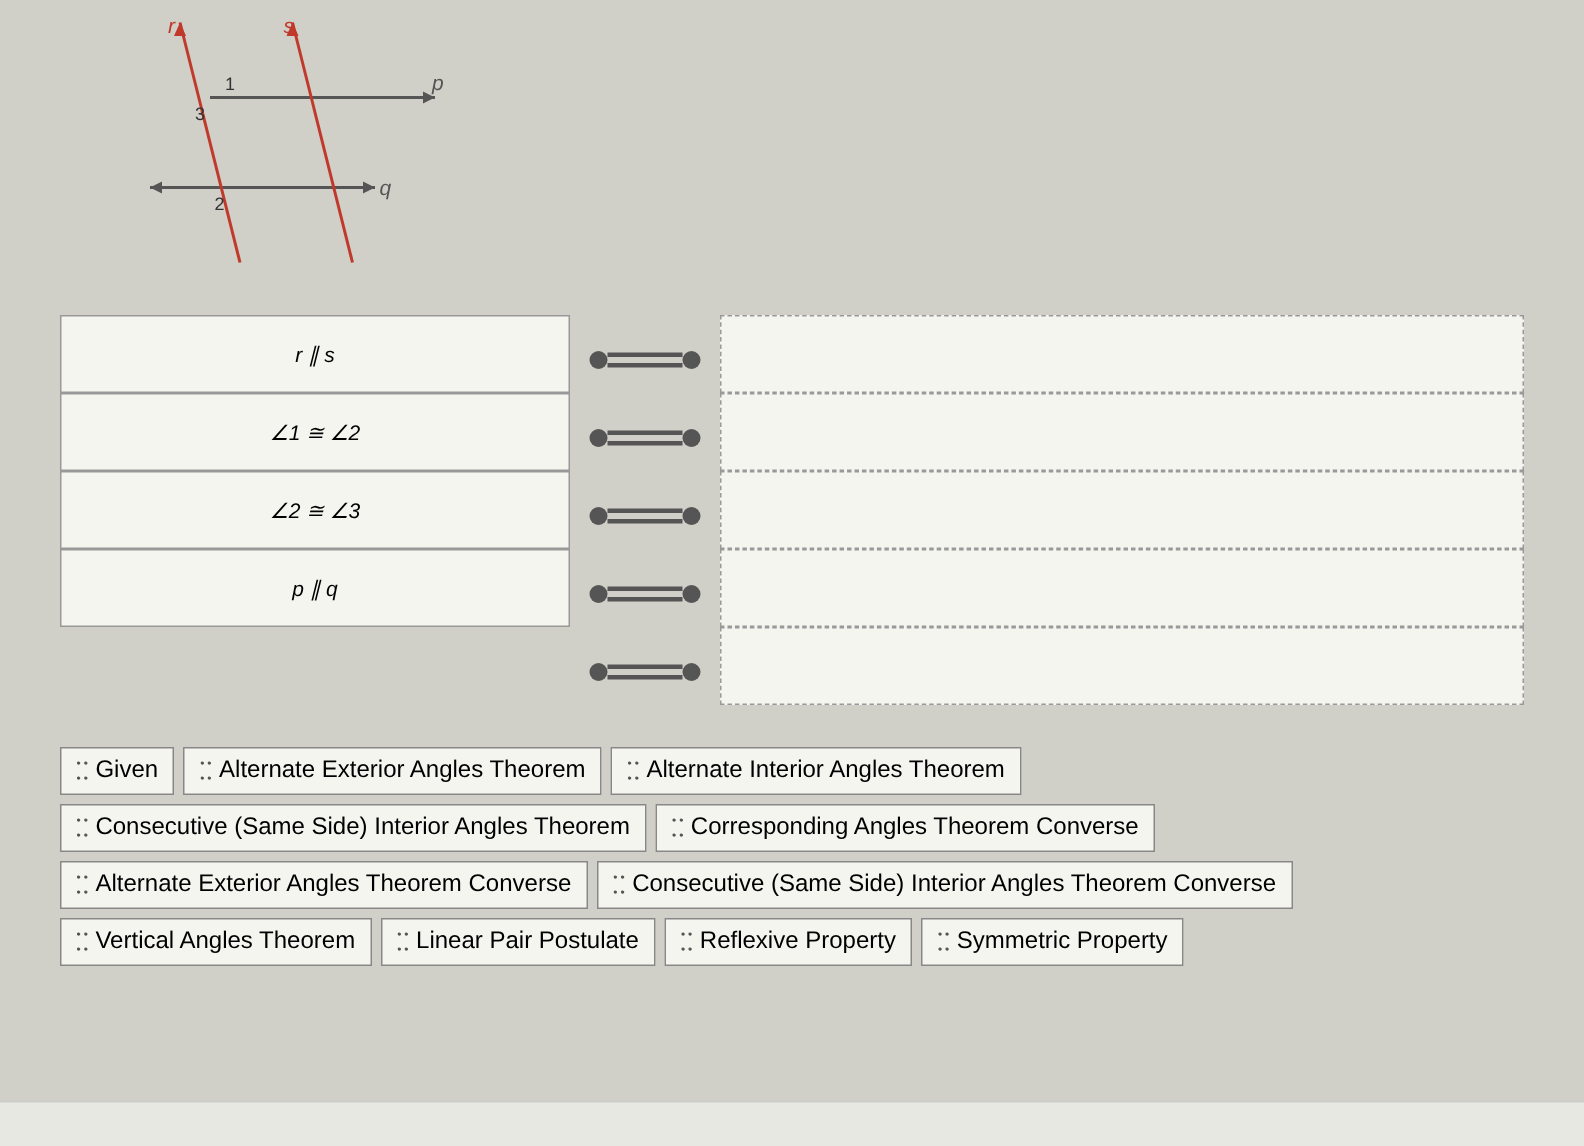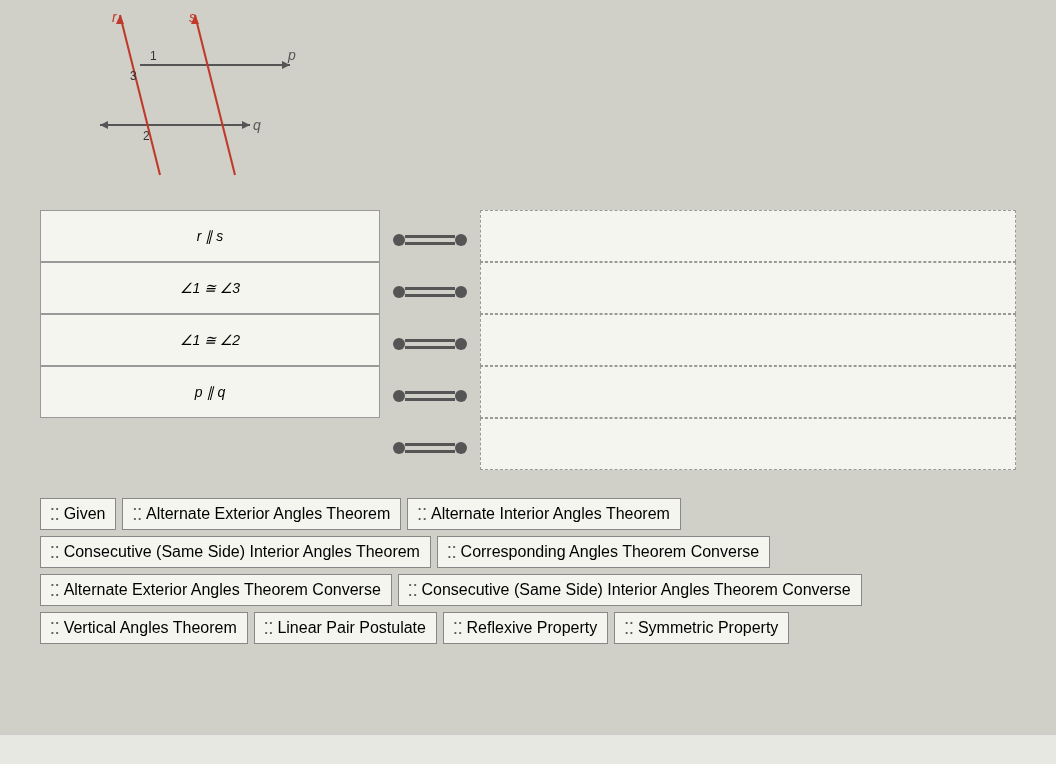--- a/index.html
+++ b/index.html
@@ -213,24 +213,24 @@
     </svg>
   </div>
 
   <div class="table-section">
 
     <div class="statements-col">
       <div class="statement-cell">
         <span class="math-text">r ∥ s</span>
       </div>
       <div class="statement-cell">
-        <span class="math-text">∠1 ≅ ∠3</span>
+        <span class="math-text">∠1 ≅ ∠2</span>
       </div>
       <div class="statement-cell">
-        <span class="math-text">∠1 ≅ ∠2</span>
+        <span class="math-text">∠2 ≅ ∠3</span>
       </div>
       <div class="statement-cell">
         <span class="math-text">p ∥ q</span>
       </div>
     </div>
 
     <div class="connector-col">
       <div class="connector-item">
         <div class="connector-dot-line">
           <div class="dot"></div>

